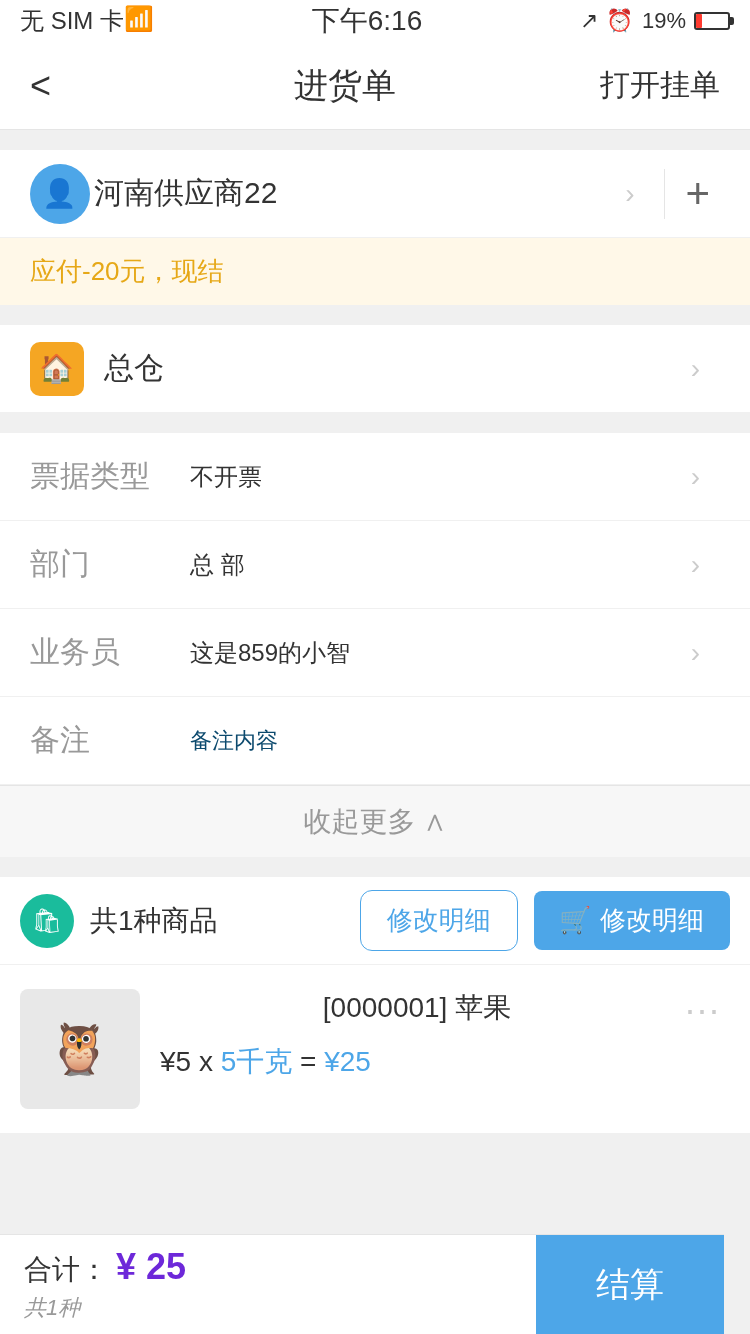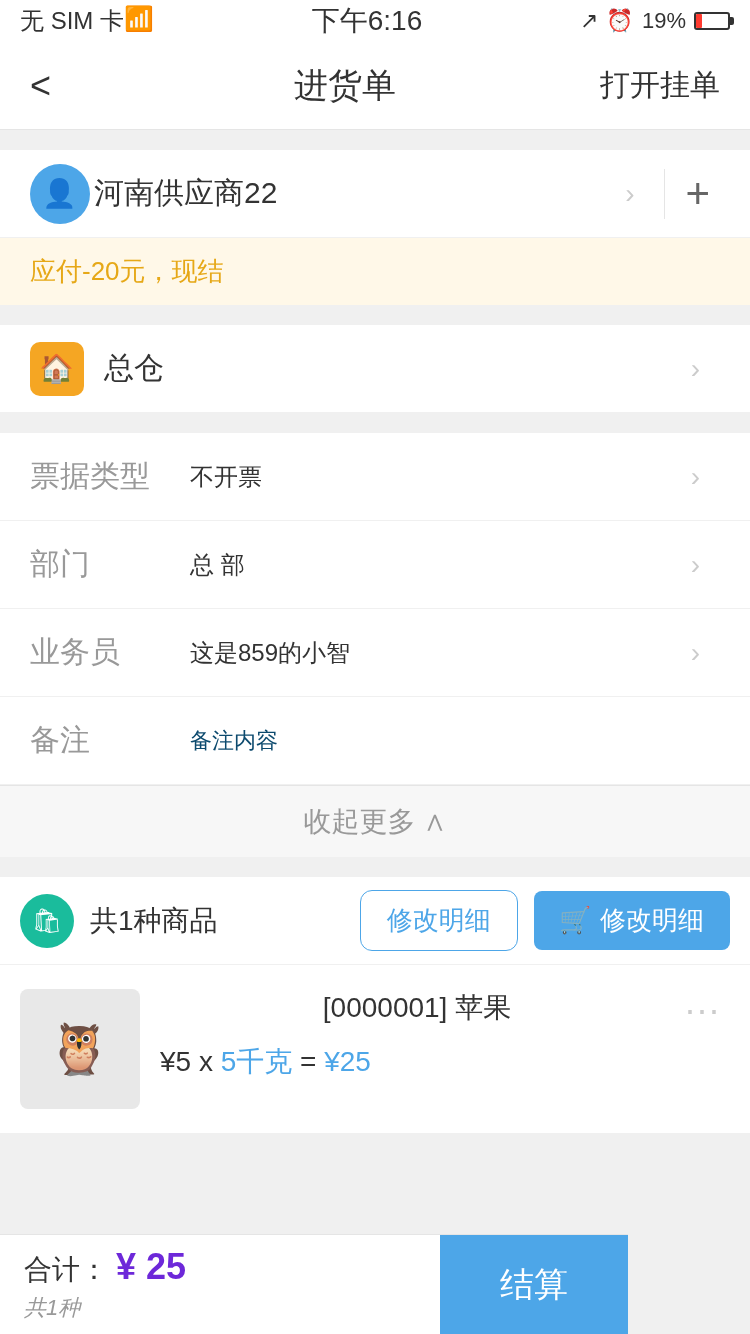--- a/index.html
+++ b/index.html
@@ -298,21 +298,21 @@
       color: #ccc;
       font-size: 36px;
       padding: 0 10px;
     }
 
     
     .bottom-bar {
       position: fixed;
       bottom: 0;
       left: 0;
-      width: 628px;
+      width: 724px;
       height: 100px;
       display: flex;
       align-items: center;
       background: #fff;
       border-top: 1px solid #e5e5e5;
     }
     .total-section {
       flex: 1;
       padding: 0 24px;
     }

